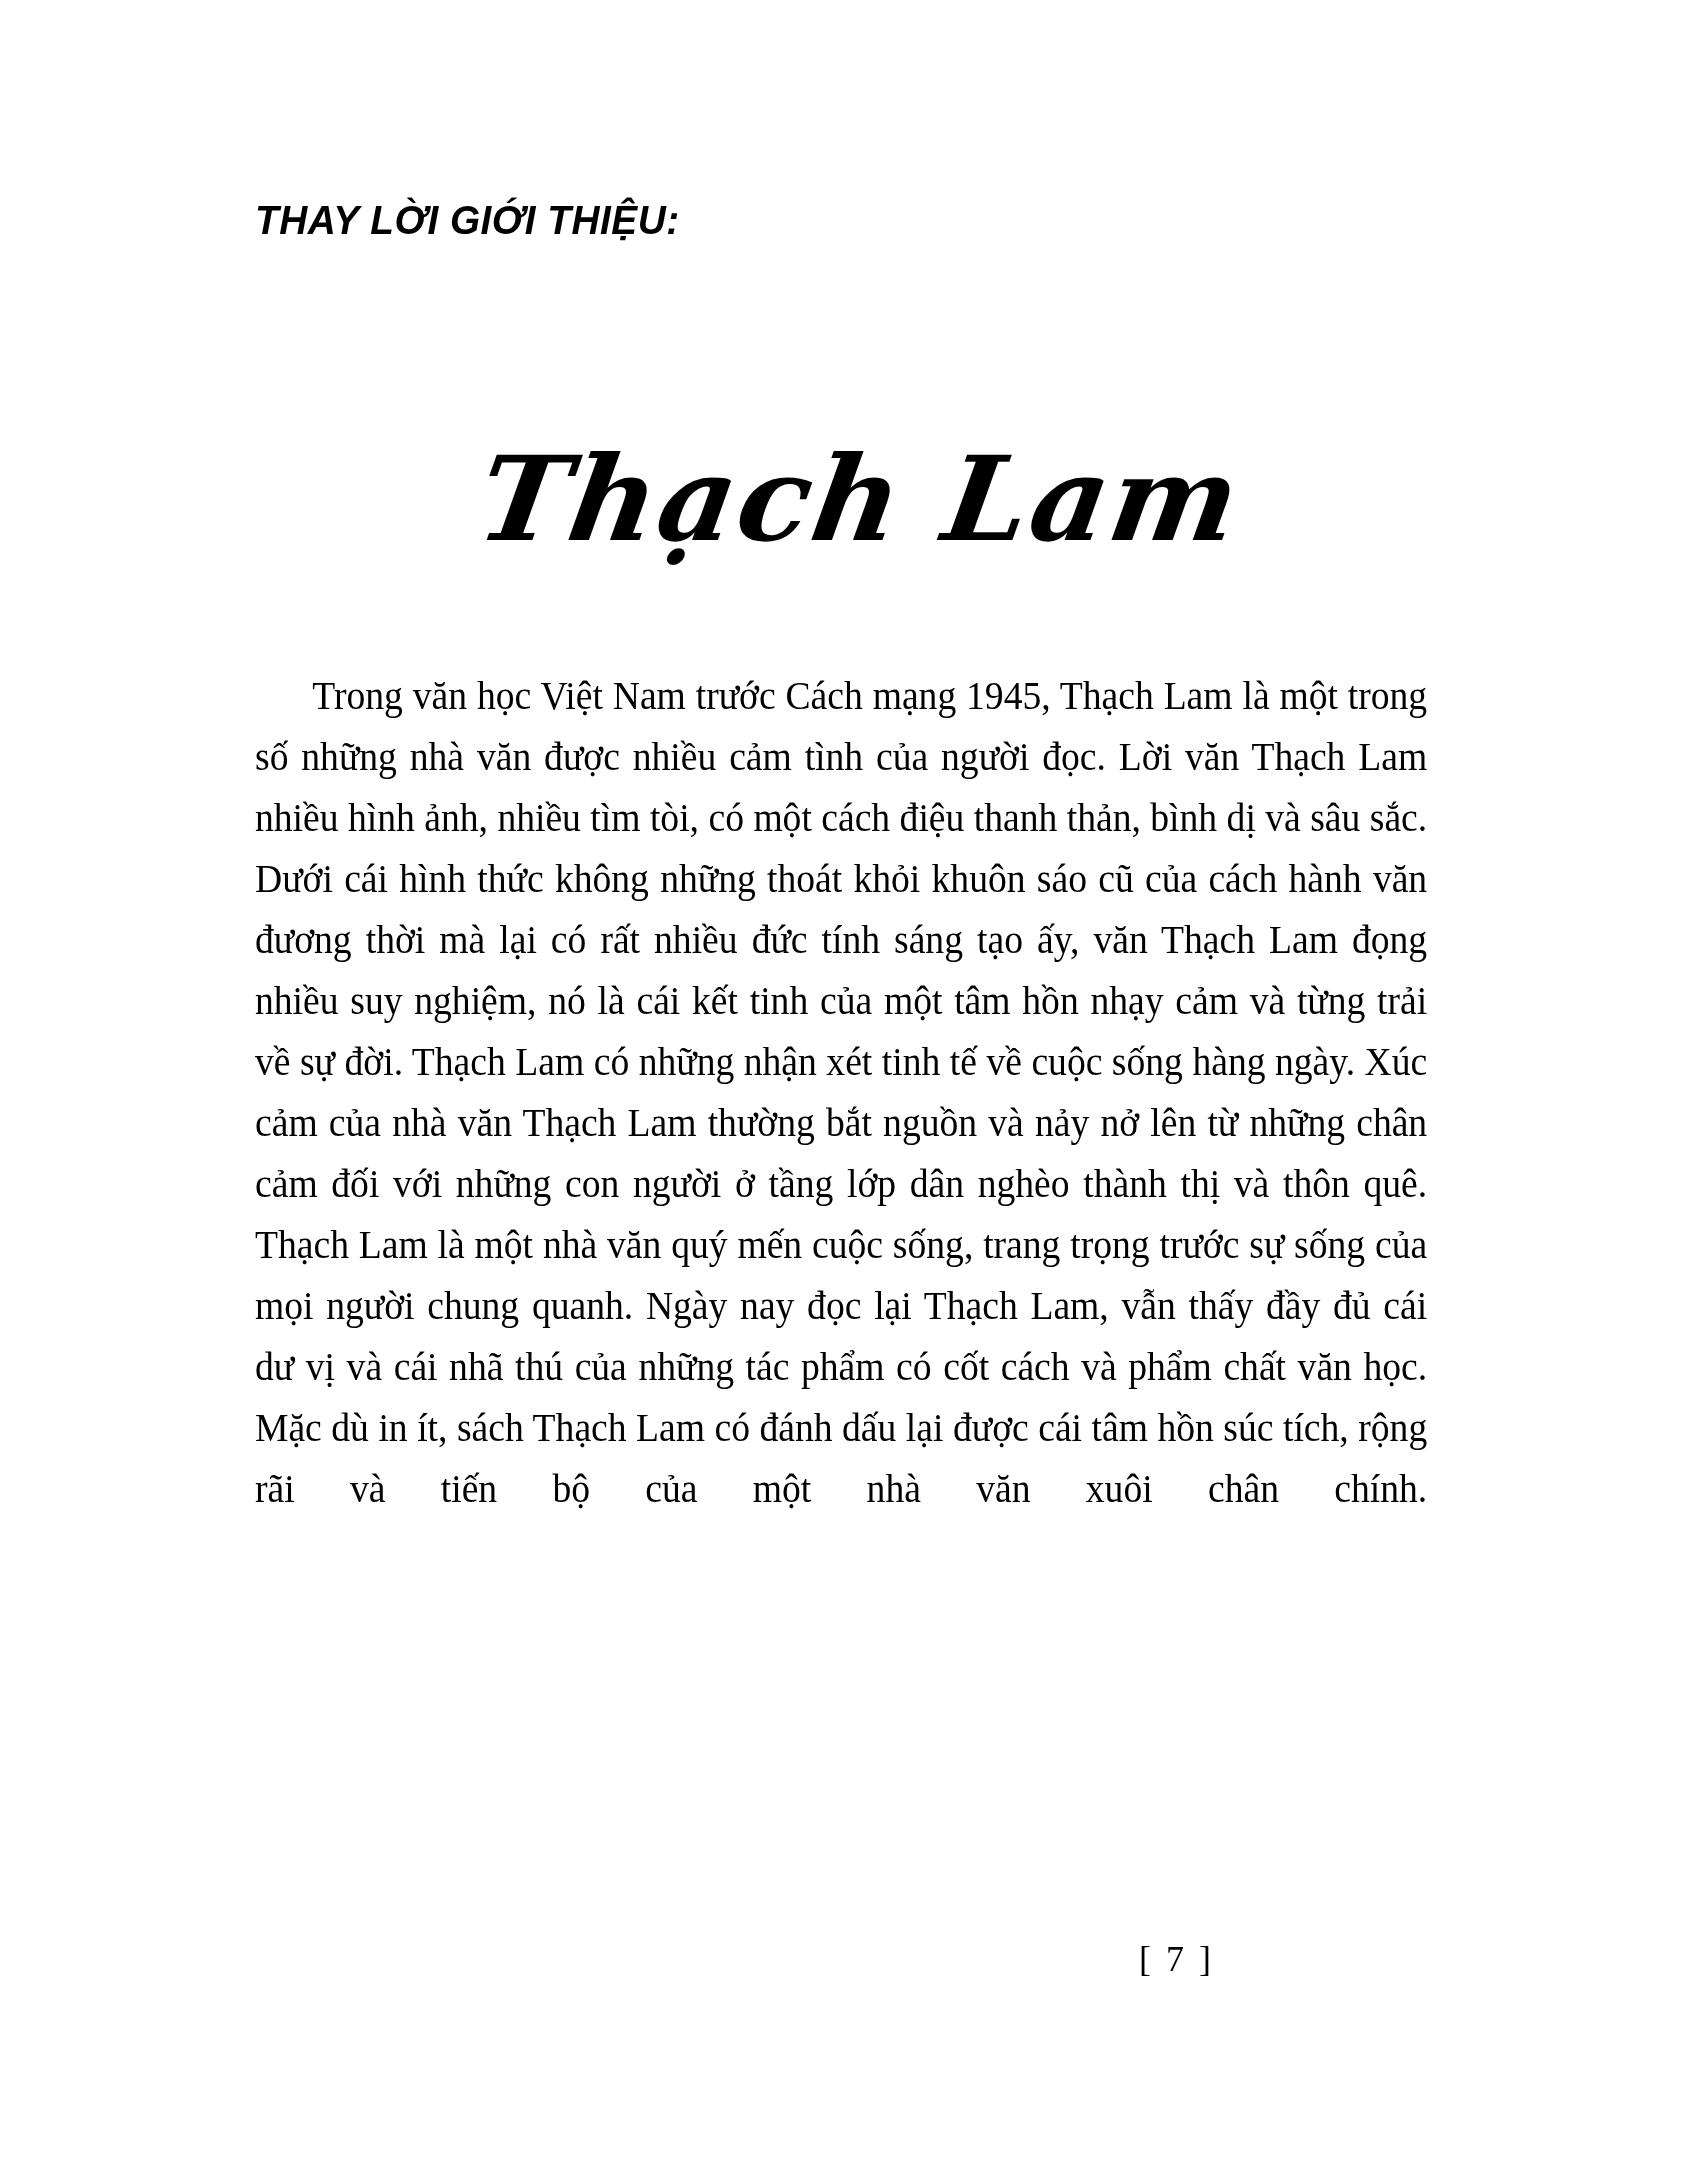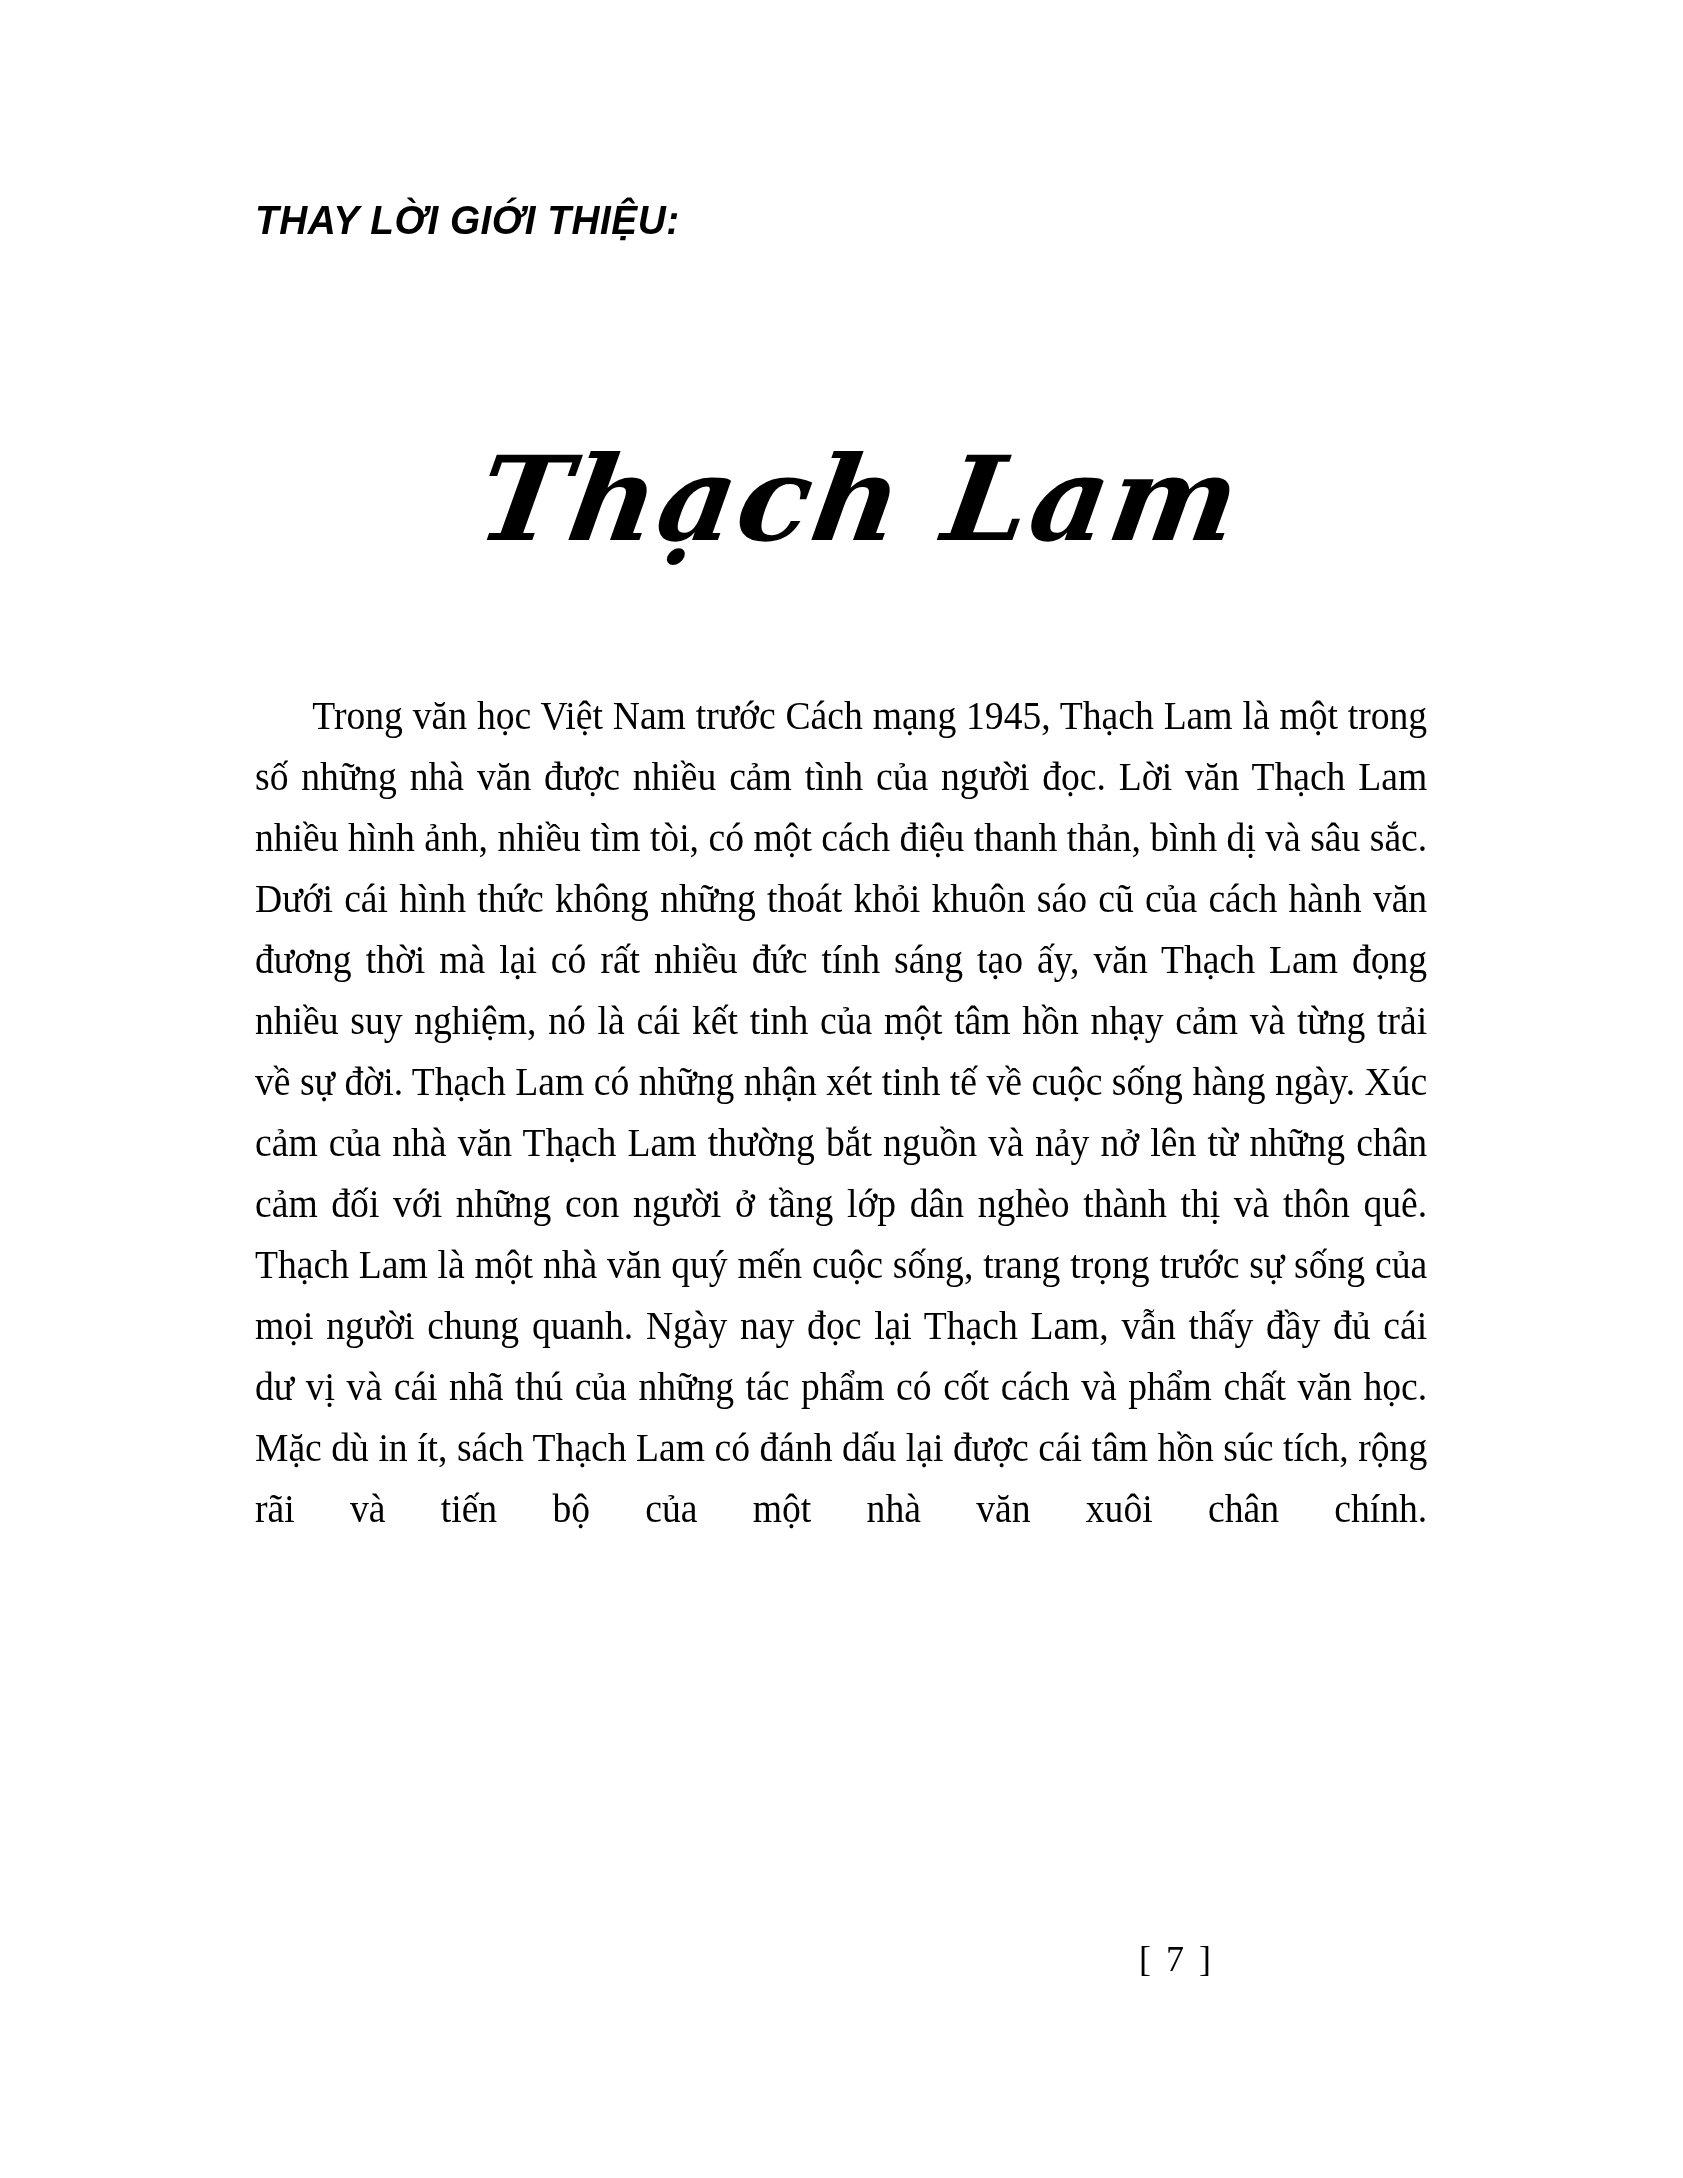--- a/index.html
+++ b/index.html
@@ -51,21 +51,21 @@
     letter-spacing: 2px;
     transform: skewX(-9deg) scaleX(1.02);
     transform-origin: center center;
     padding-left: 36px;
   }
 
   
   .body-block {
     position: absolute;
     left: 255px;
-    top: 685px;
+    top: 665px;
     width: 1172px;
   }
   .body-text {
     margin: 0;
     font-family: "Liberation Serif", "DejaVu Serif", serif;
     font-size: 40px;
     line-height: 61px;
     color: #000000;
     text-align: justify;
     text-justify: inter-word;

